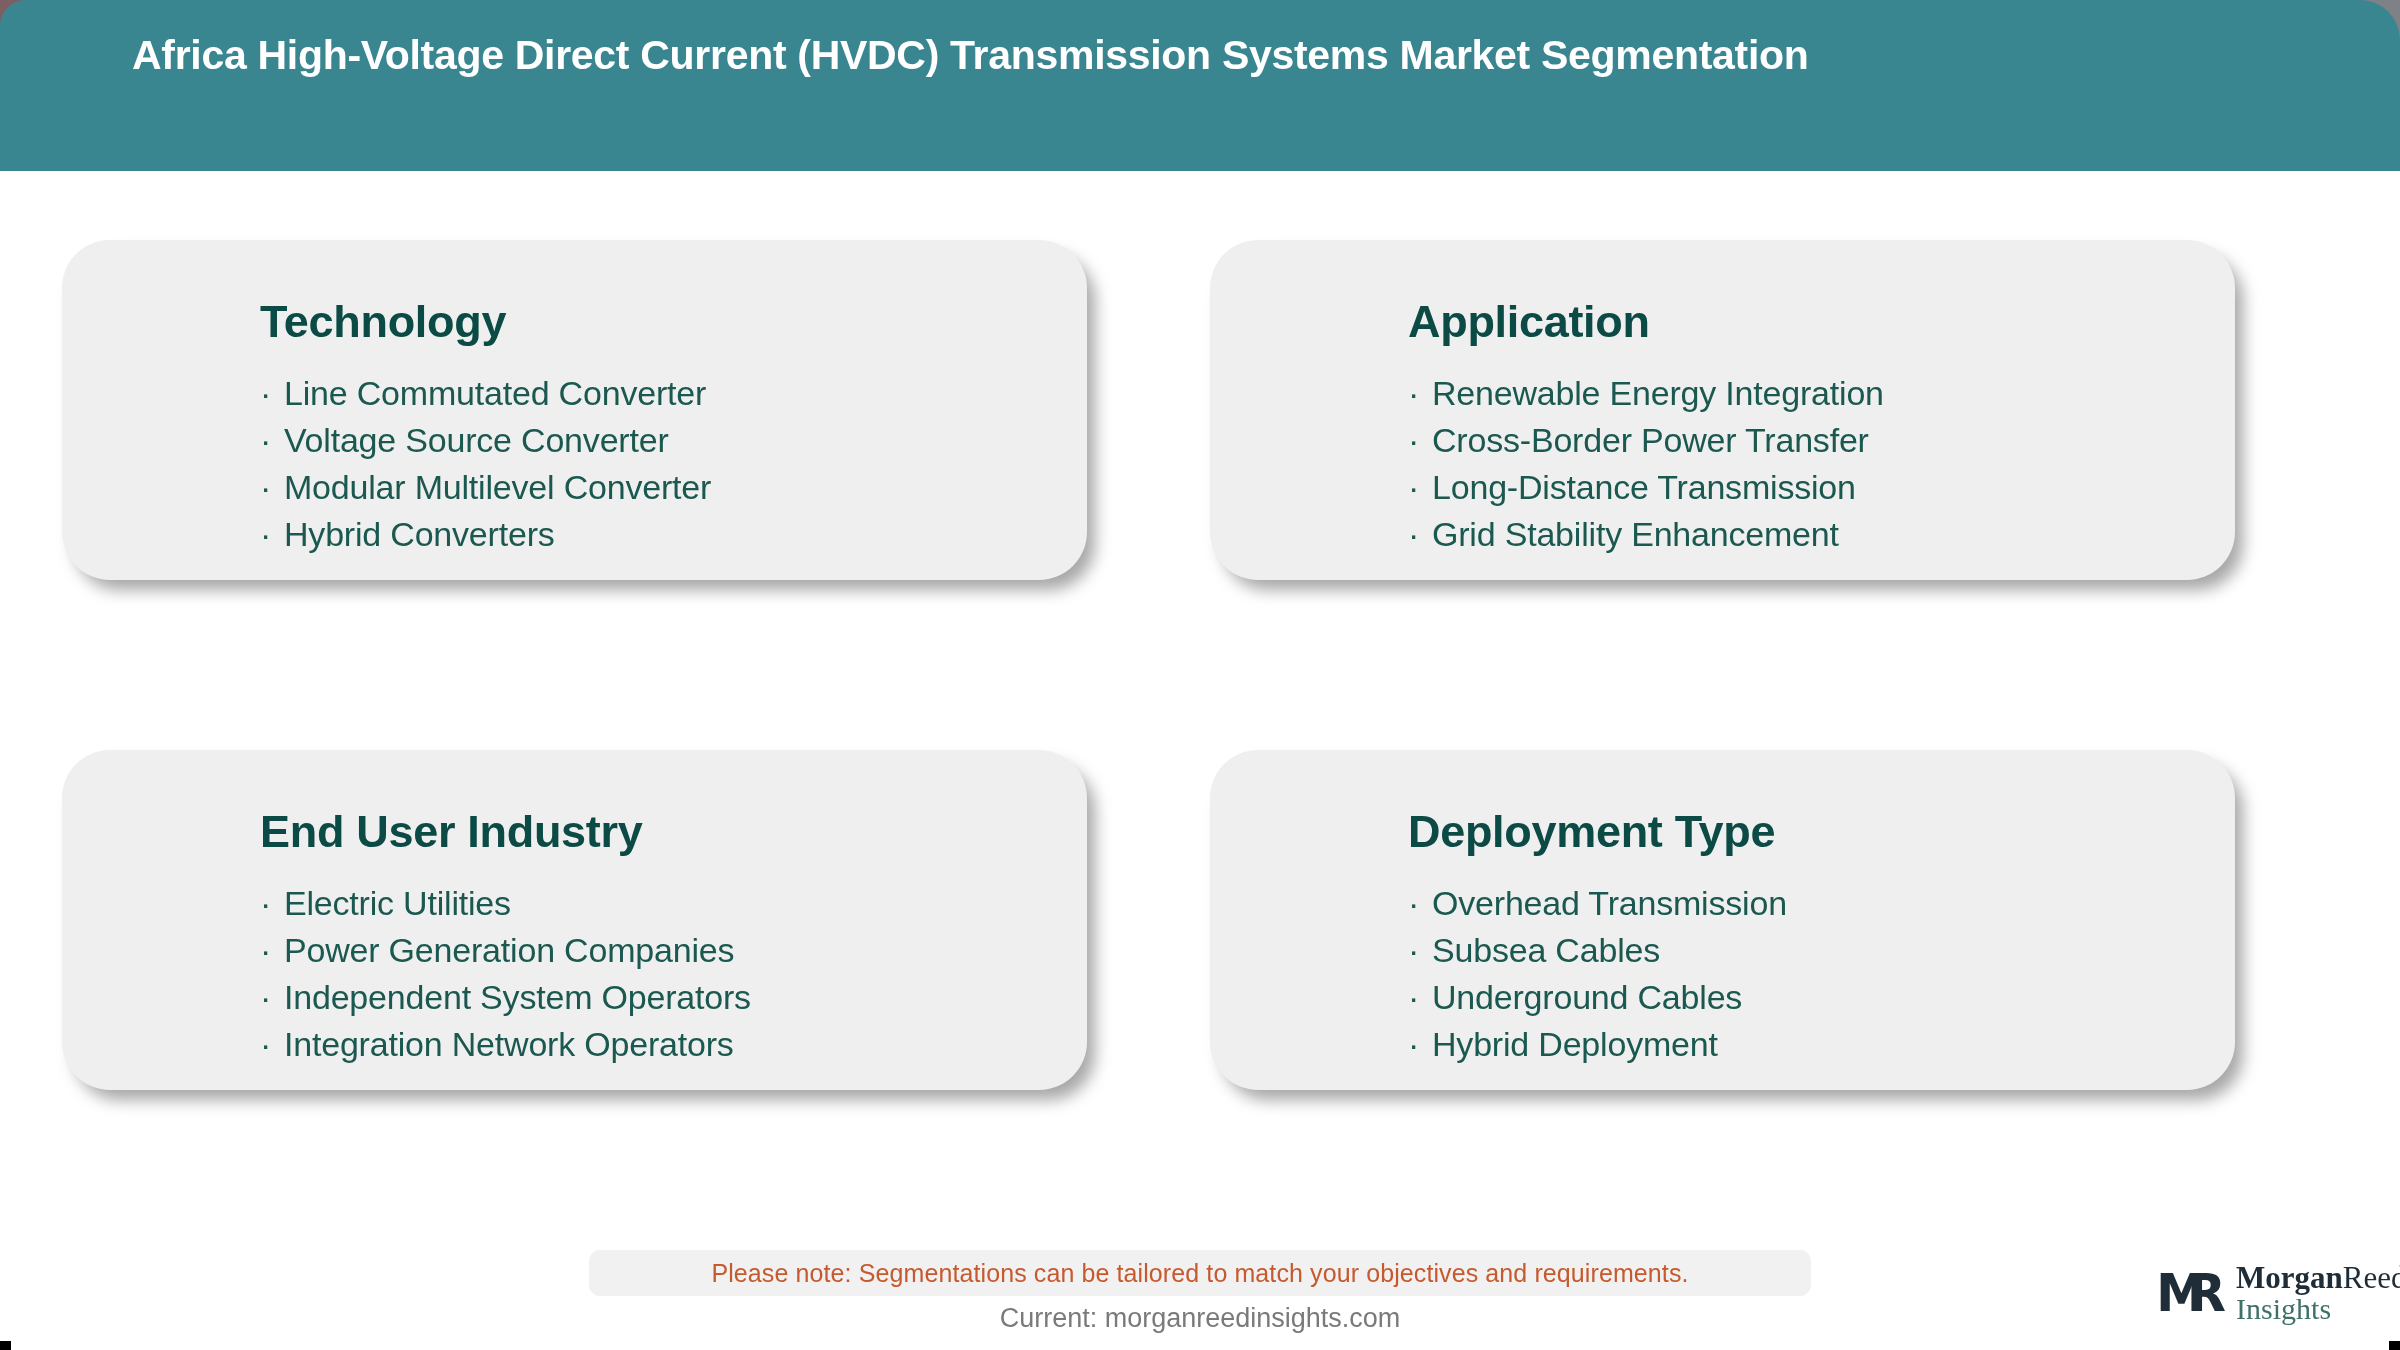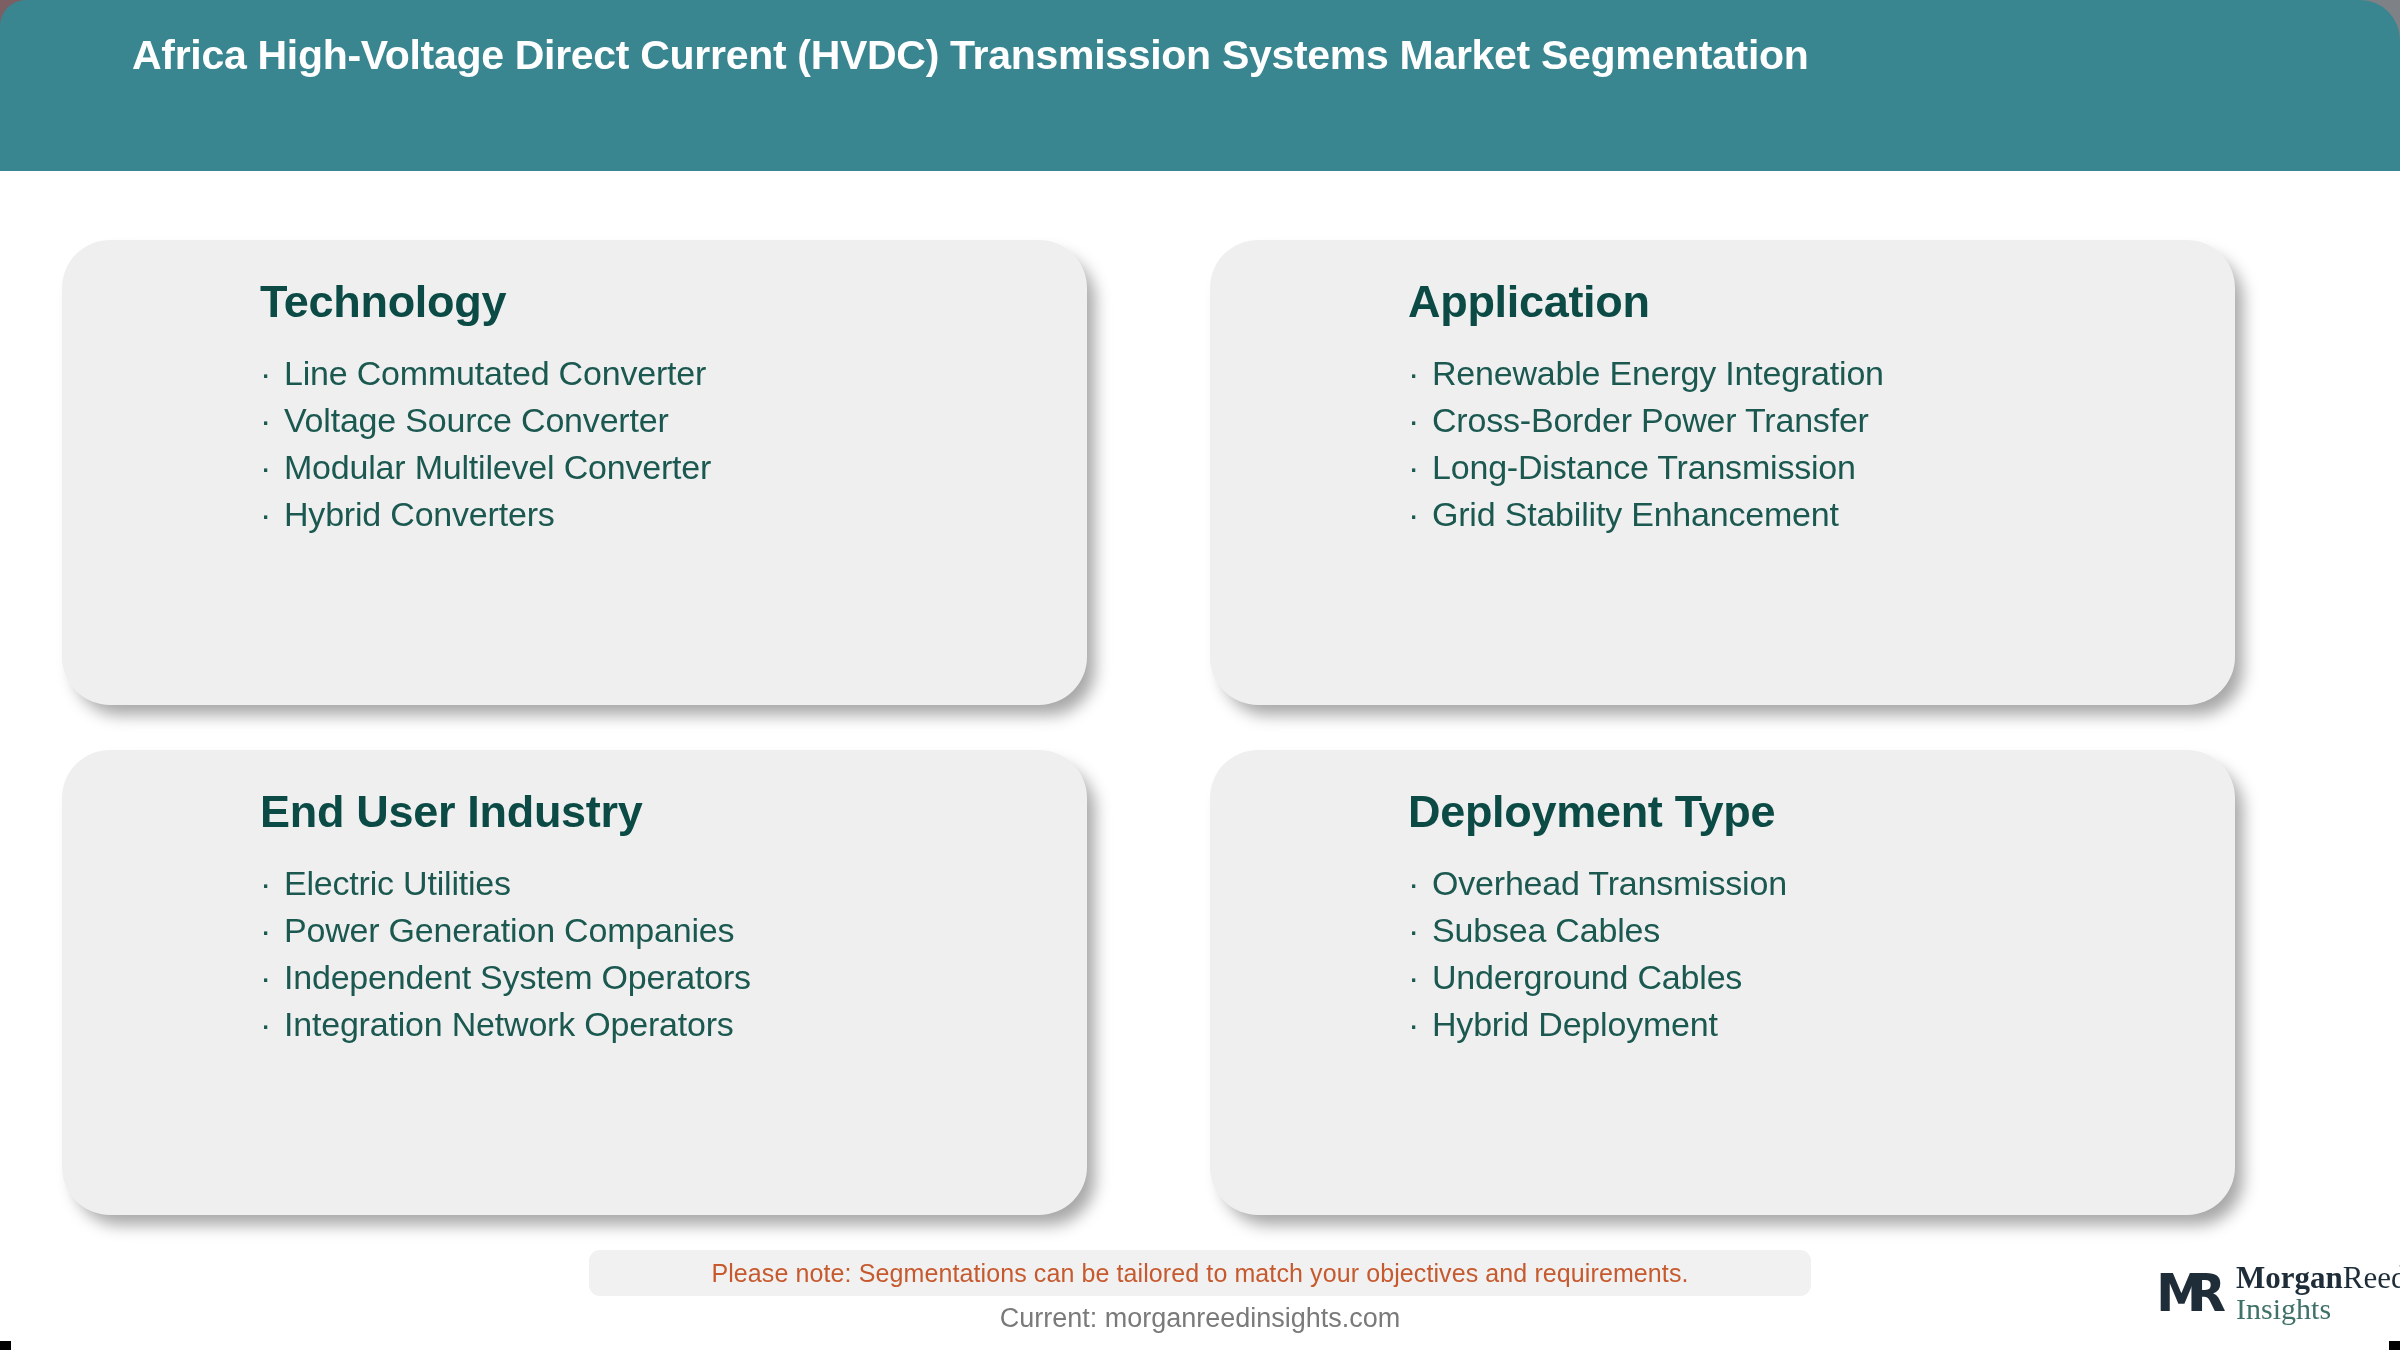--- a/index.html
+++ b/index.html
@@ -22,24 +22,24 @@
     background:var(--header-bg);
     border-radius:26px 40px 0 0;
     padding:30px 0 0 132px;
   }
   .header h1{
     color:#ffffff;font-size:41px;line-height:50px;font-weight:700;
     letter-spacing:-0.3px;max-width:1780px;
   }
 
   .card{
-    position:absolute;width:1025px;height:465px;
+    position:absolute;width:1025px;height:340px;
     background:var(--card-bg);border-radius:48px;
     box-shadow:10px 12px 16px -2px rgba(0,0,0,0.35);
-    padding:36px 40px 0 198px;
+    padding:56px 40px 0 198px;
   }
   .card-1{left:62px;top:240px;}
   .card-2{left:1210px;top:240px;}
   .card-3{left:62px;top:750px;}
   .card-4{left:1210px;top:750px;}
   .card h2{
     color:var(--heading);font-size:45px;font-weight:700;letter-spacing:-0.3px;
   }
   .card ul{
     list-style:none;margin-top:22px;

